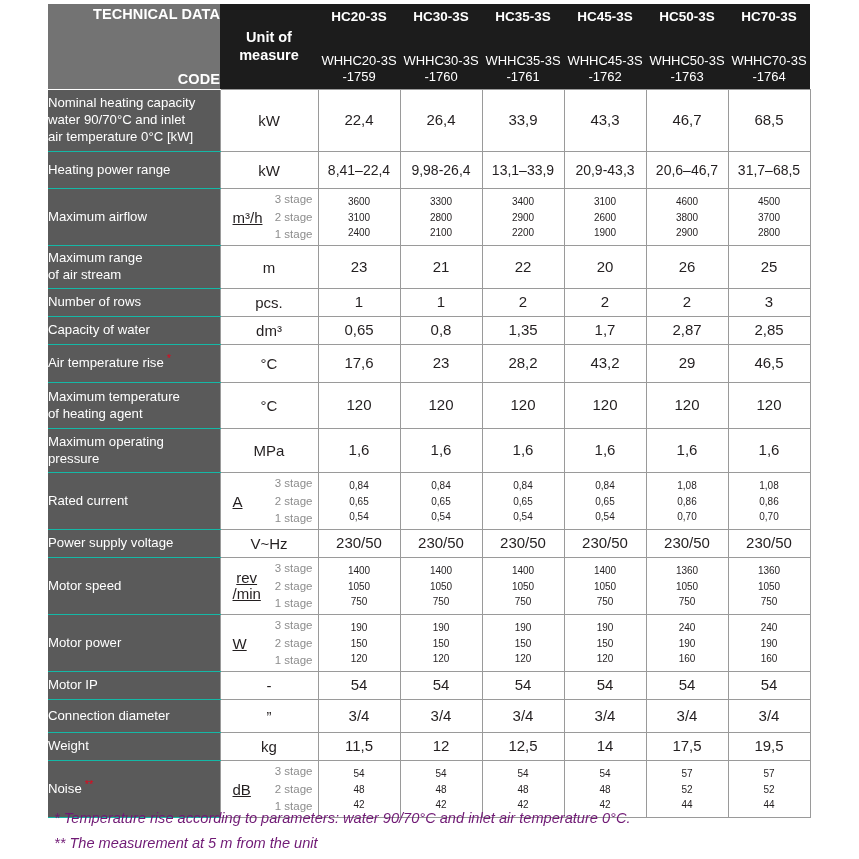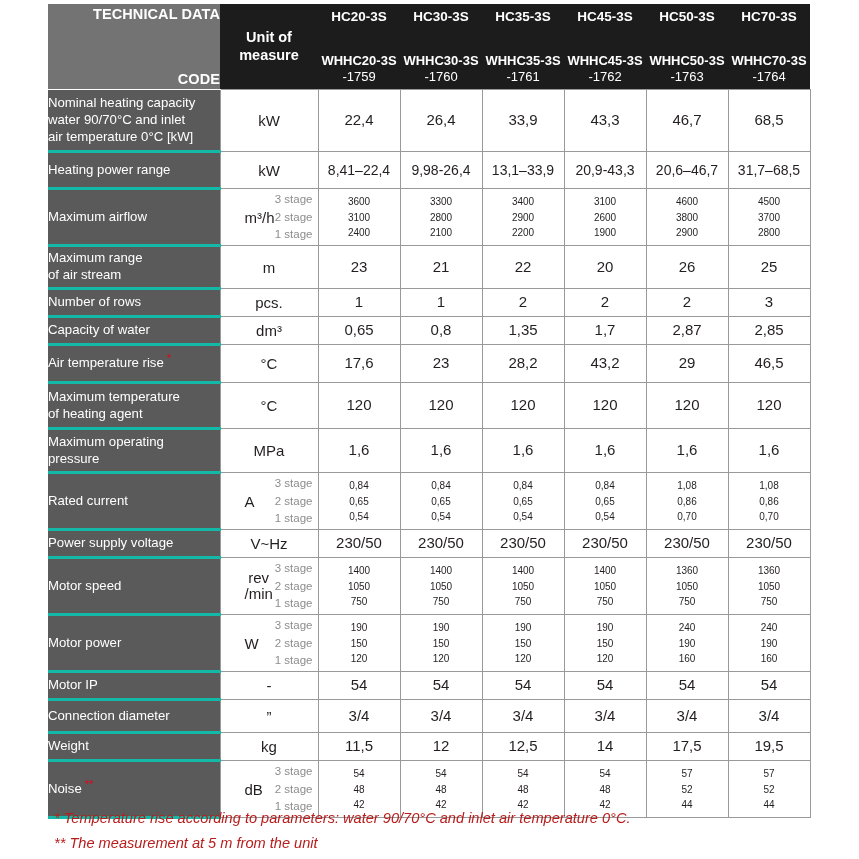--- a/index.html
+++ b/index.html
@@ -69,39 +69,39 @@
     line-height: 1.26;
   }
   .hdr-model .model {
     display: block;
     font-weight: bold;
     font-size: 13.5px;
     margin-bottom: 4px;
   }
   .hdr-model .code {
     display: block;
-    font-weight: bold;
+    font-weight: normal;
     font-size: 13px;
     margin-top: 28px;
   }
   .hdr-model .code2 {
     display: block;
     font-weight: normal;
     font-size: 13px;
   }
 
   
   .lbl {
     background: #5a5a5a;
     color: #ffffff;
     font-size: 13.2px;
     line-height: 1.28;
     padding: 4px 8px 5px 14px;
     border-top: 1px solid #ffffff;
-    border-bottom: 3px solid #14b8a6;
+    border-bottom: 1px solid #14b8a6;
   }
   .lbl .sup {
     color: #e3051b;
     font-size: 11px;
     vertical-align: super;
     line-height: 0;
   }
 
   .unit {
     background: #ffffff;
@@ -113,21 +113,22 @@
   }
   .unit-inner {
     display: flex;
     align-items: center;
     justify-content: center;
     width: 100%;
     height: 100%;
   }
   .unit-inner.with-stages {
     justify-content: flex-start;
-    padding-left: 24px;
+    padding-left: 12px;
+    text-decoration: underline;
   }
   .unit-sym {
     text-align: center;
     white-space: nowrap;
   }
   .unit-sym.twoline { line-height: 1.08; }
   .stages {
     position: absolute;
     right: 5px;
     top: 50%;
@@ -155,21 +156,21 @@
   .val.stacked span { display: block; }
 
   
   #footnotes {
     position: absolute;
     left: 54px;
     top: 806px;
     width: 760px;
     font-style: italic;
     font-size: 14.6px;
-    color: #b91c1c;
+    color: #701a75;
     line-height: 1.72;
   }
   #footnotes div { white-space: nowrap; }
 </style>
 </head>
 <body>
 
 <div id="page">
 
   <table id="spec-table">

